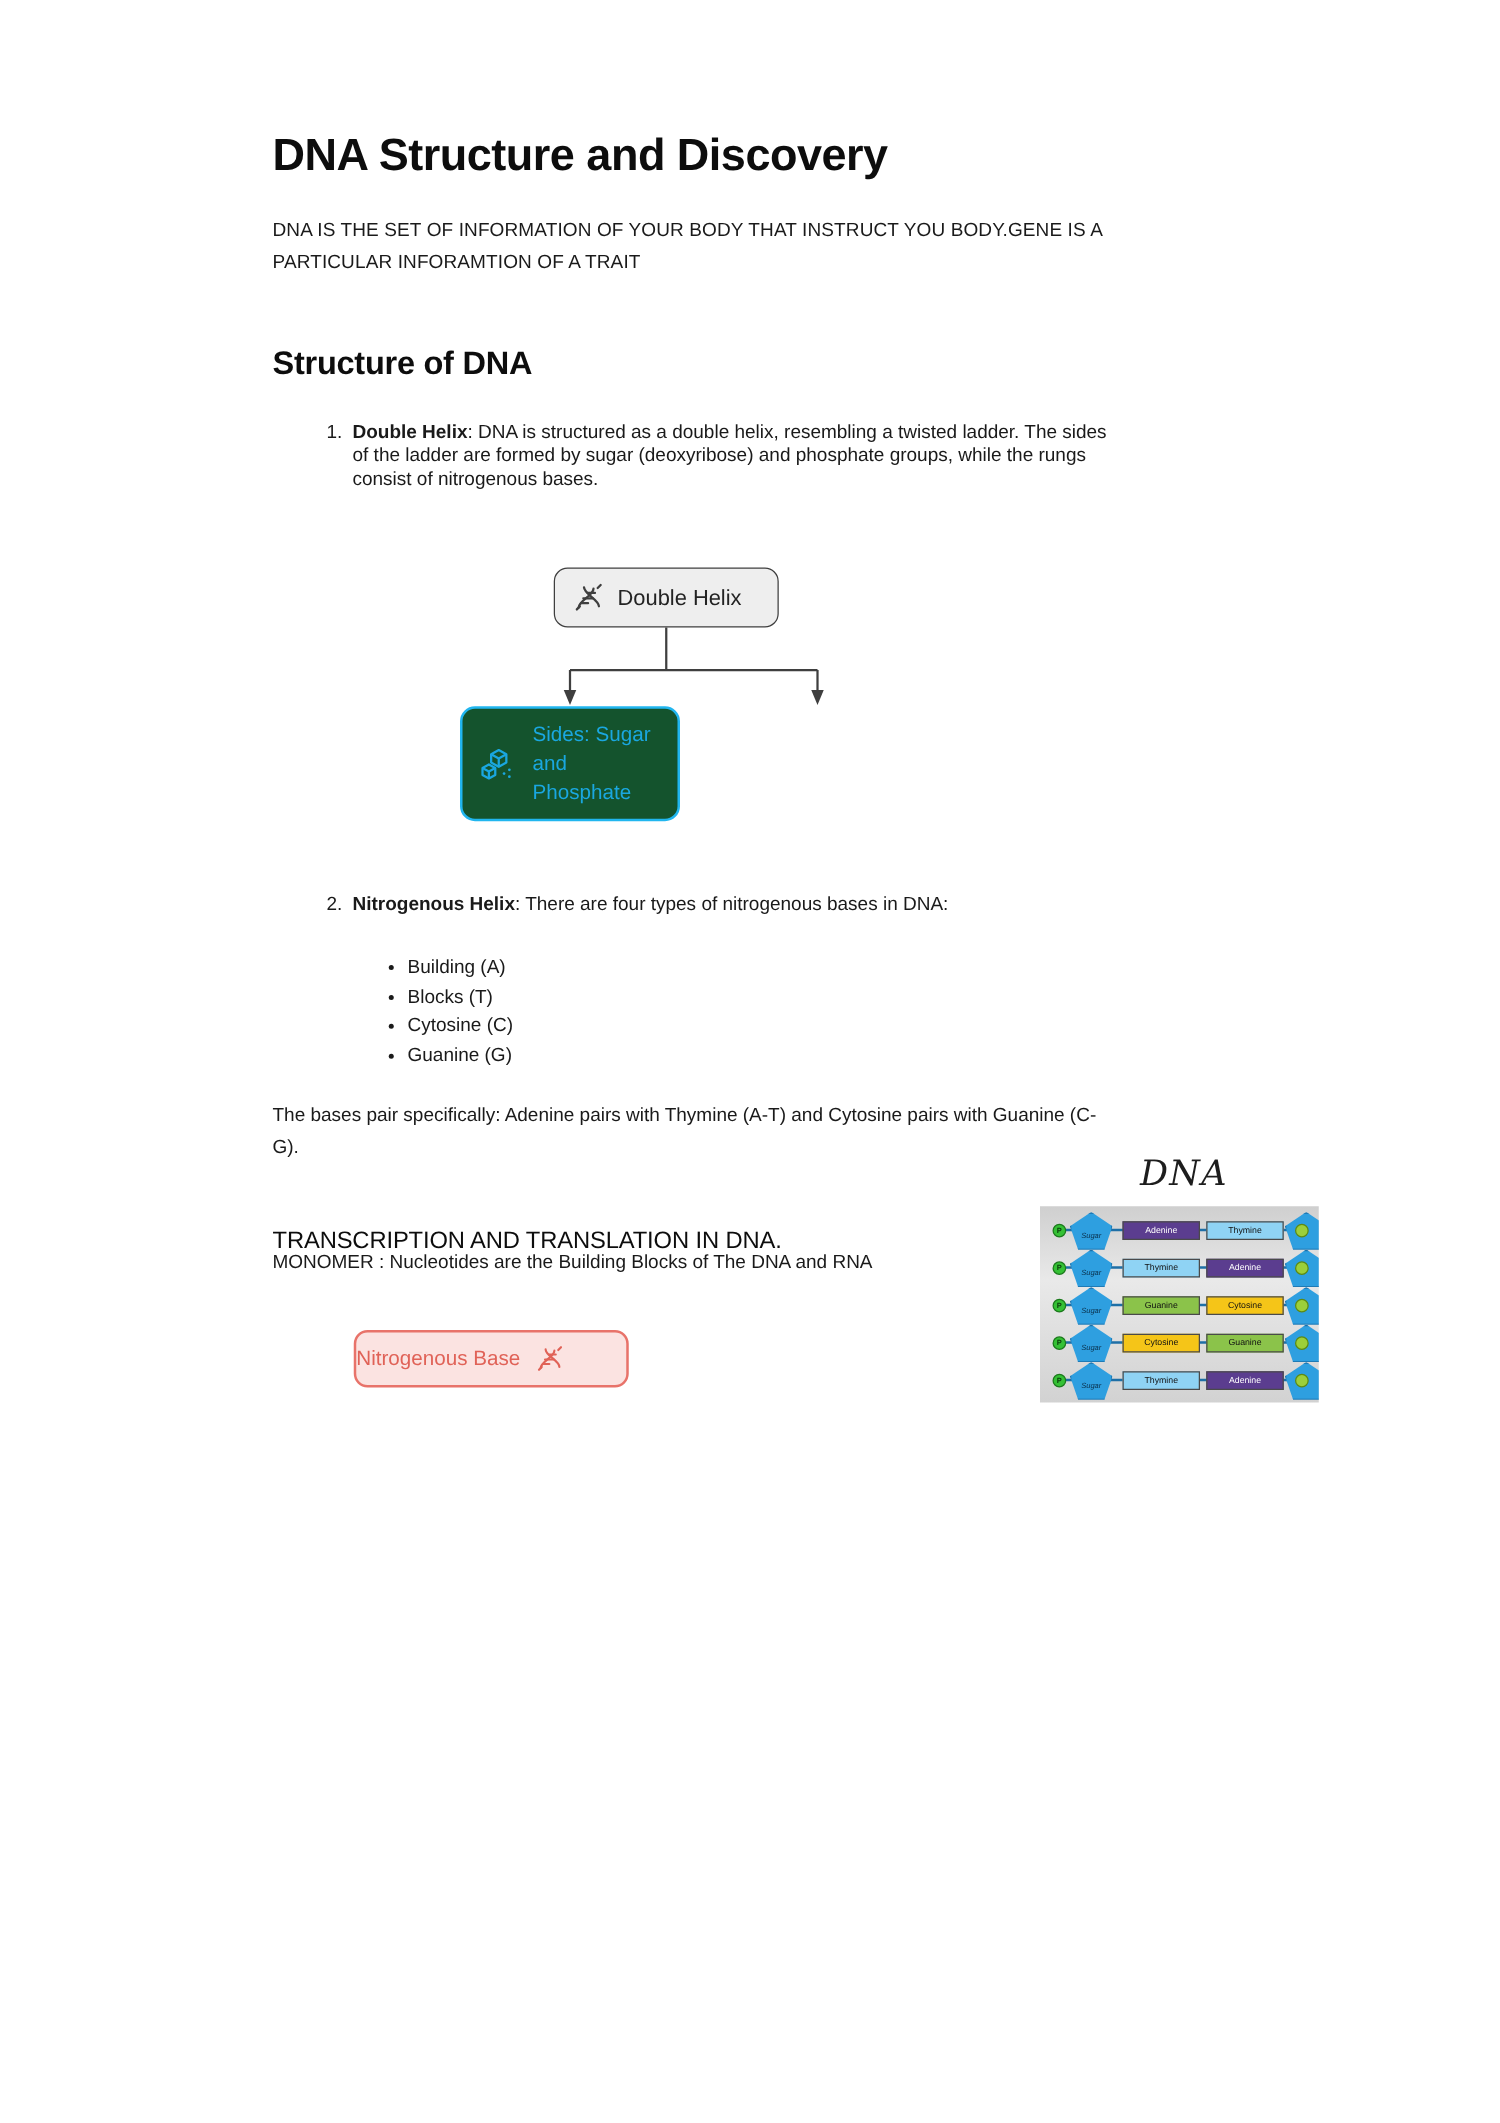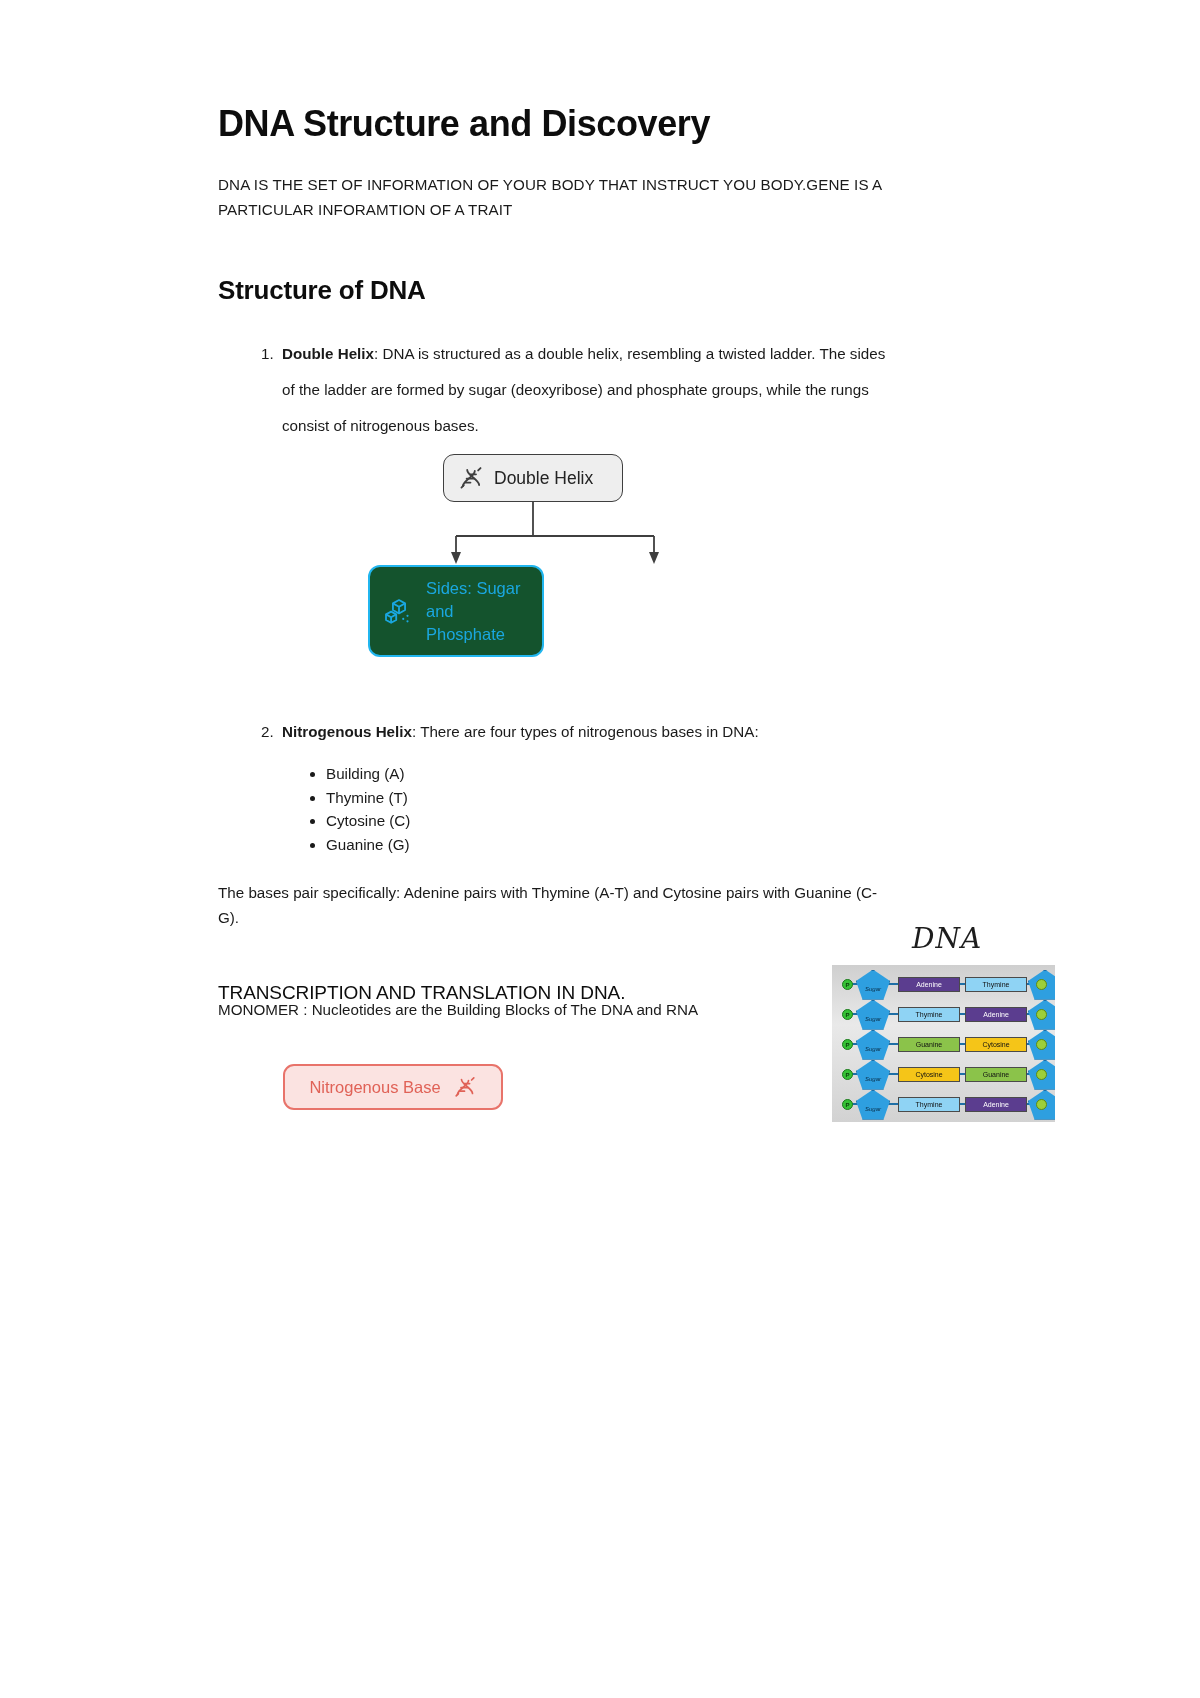--- a/index.html
+++ b/index.html
@@ -62,21 +62,21 @@
   }
 
   ol.main-list {
     position: absolute;
     top: 336px;
     left: 30px;
     width: 650px;
     margin: 0;
     padding-left: 30px;
     font-size: 15.2px;
-    line-height: 36px;
+    line-height: 19px;
     color: #1a1a1a;
   }
   ol.main-list > li { margin: 0; padding-left: 4px; }
   ol.main-list > li b { font-weight: 700; }
 
   
   .diagram {
     position: absolute;
     top: 440px;
     left: 140px;
@@ -178,21 +178,20 @@
     position: absolute;
     top: 1064px;
     left: 65px;
     width: 220px;
     height: 46px;
     background: #fbe3e1;
     border: 2px solid #e8736a;
     border-radius: 11px;
     display: flex;
     align-items: center;
-    justify-content: center;
     gap: 12px;
   }
   .pill .pill-label {
     font-size: 16.5px;
     color: #e06257;
     white-space: nowrap;
   }
 
   
   .dna-figure {
@@ -355,21 +354,21 @@
       </div>
 
     </div>
 
     <ol class="main-list" start="2" style="top:714px;">
       <li><b>Nitrogenous Helix</b><span>: There are four types of nitrogenous bases in DNA:</span></li>
     </ol>
 
     <ul class="bases-list">
       <li>Building (A)</li>
-      <li>Thymine (T)</li>
+      <li>Blocks (T)</li>
       <li>Cytosine (C)</li>
       <li>Guanine (G)</li>
     </ul>
 
     <p class="pairing">The bases pair specifically: Adenine pairs with Thymine (A-T) and Cytosine pairs with Guanine (C-G).</p>
 
     <h2 class="transcription-title">TRANSCRIPTION AND TRANSLATION IN DNA.</h2>
 
     <p class="monomer">MONOMER : Nucleotides are the Building Blocks of The DNA and RNA</p>
 

